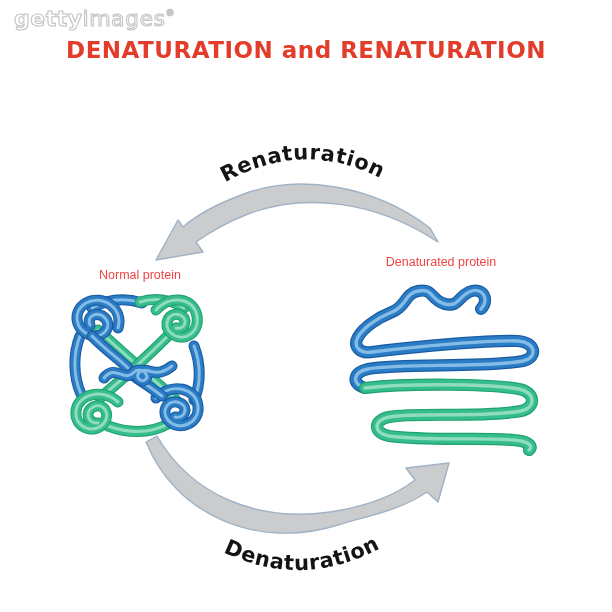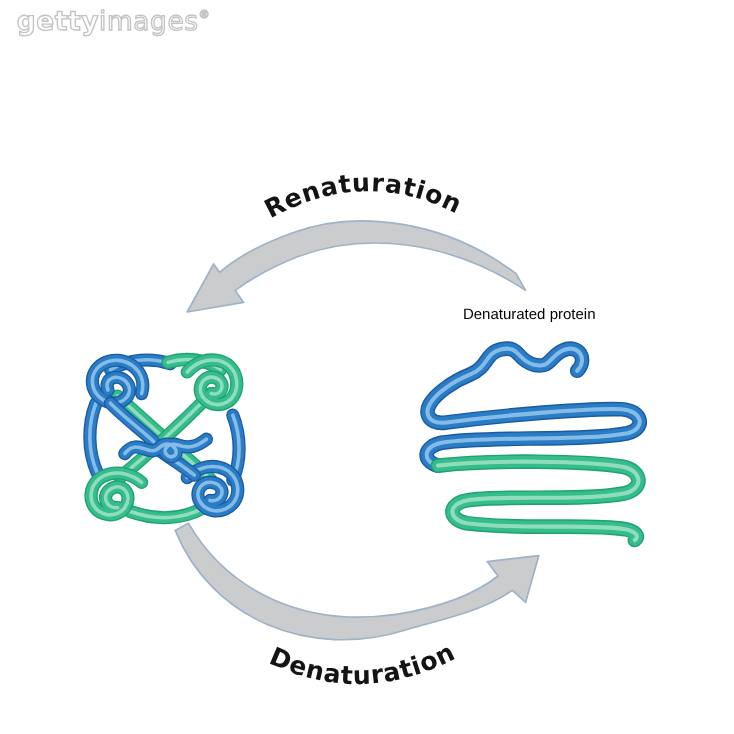--- a/index.html
+++ b/index.html
@@ -17,21 +17,21 @@
   .wm-light{font-weight:400;}
   .wm-reg{font-size:9px;vertical-align:10px;}
   
   .title{
     position:absolute;left:0;top:36px;width:612px;text-align:center;
     color:#e23c2b;font-size:23px;font-weight:600;line-height:1.28;letter-spacing:.5px;
   }
   
   .protein-label{
     position:absolute;font-family:"Liberation Sans",sans-serif;
-    font-size:12.5px;color:#000000;text-align:center;white-space:nowrap;
+    font-size:12.5px;color:#ef4444;text-align:center;white-space:nowrap;
   }
   #normal-label{left:70px;top:268px;width:140px;}
   #denatured-label{left:360px;top:255px;width:162px;}
   
   svg{position:absolute;left:0;top:0;}
   .arrow-shape{fill:#cbcccd;stroke:#9fb2c6;stroke-width:1.4;stroke-linejoin:round;}
   .arc-label{font-family:"DejaVu Sans",sans-serif;font-size:21px;font-weight:600;
     fill:#141414;letter-spacing:.6px;}
   use{fill:none;stroke-linecap:round;stroke-linejoin:round;}
   .eg{stroke:#1fa173;stroke-width:11;}
@@ -47,22 +47,24 @@
 </head>
 <body>
 
 <div class="stage">
 
   <div class="watermark">
     <span class="wm-bold">getty</span><span class="wm-light">images</span><span class="wm-reg">®</span>
   </div>
 
   <div class="title">
+    <div>DENATURATION and RENATURATION</div>
   </div>
 
+  <div id="normal-label" class="protein-label">Normal protein</div>
   <div id="denatured-label" class="protein-label">Denaturated protein</div>
 
   <svg width="612" height="612" viewBox="0 0 612 612">
     <defs>
 
       <path id="topTextArc" d="M 224 183 Q 303 138 382 179"></path>
       <path id="bottomTextArc" d="M 227 554 Q 302 588 377 550"></path>
 
       <path id="kg3" d="M 28 38 C 54 62 82 86 106 108"></path>
       <path id="kg4" d="M 106 36 C 82 60 54 86 30 106"></path>

